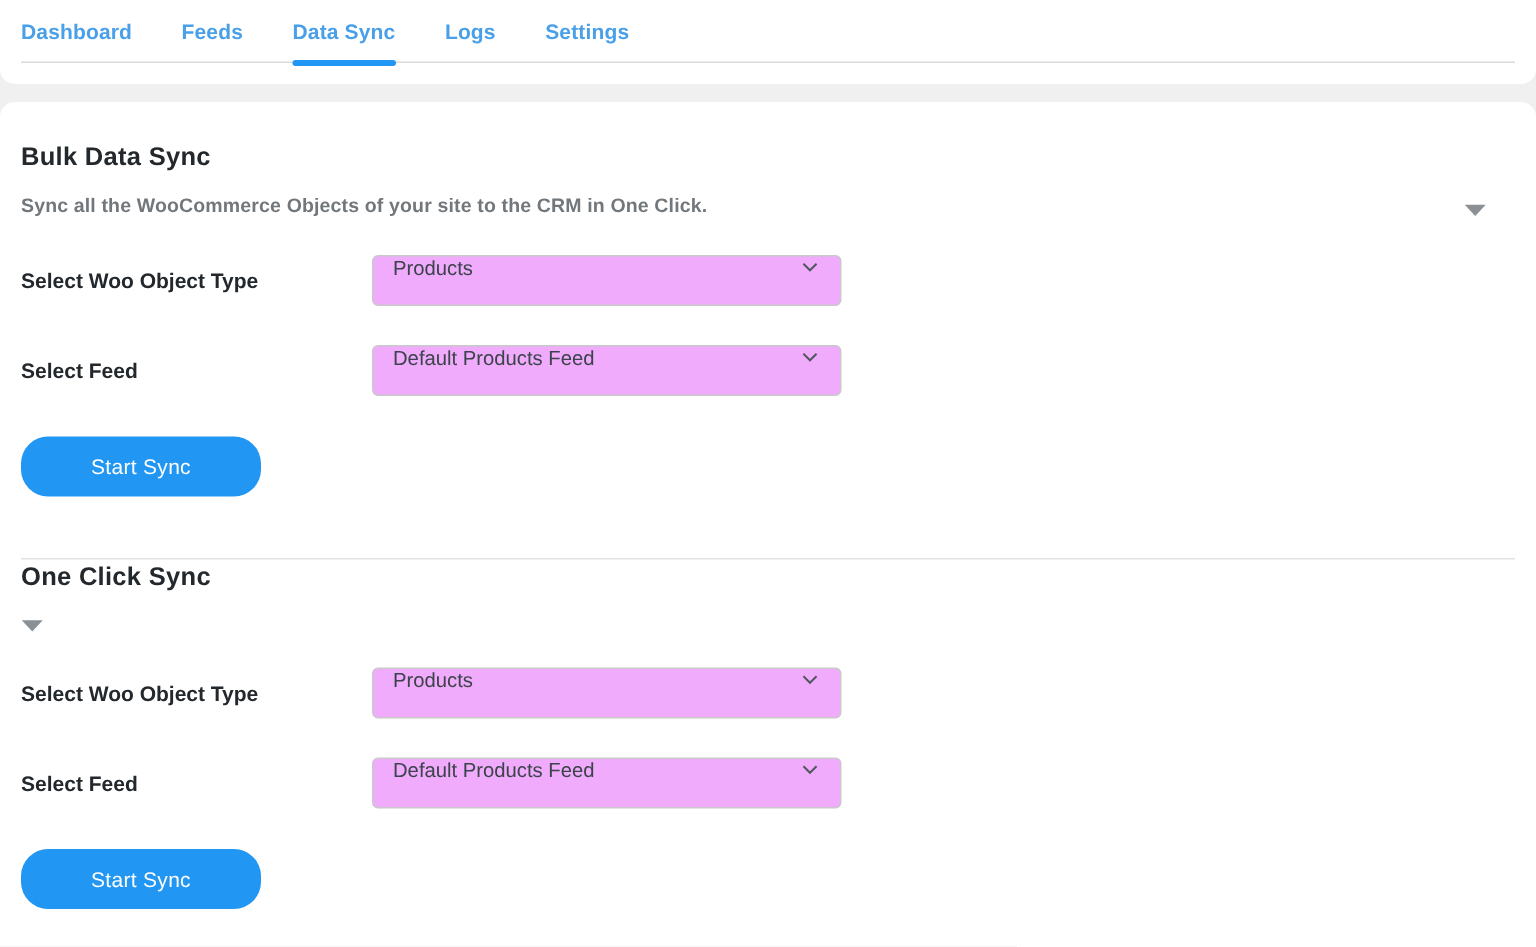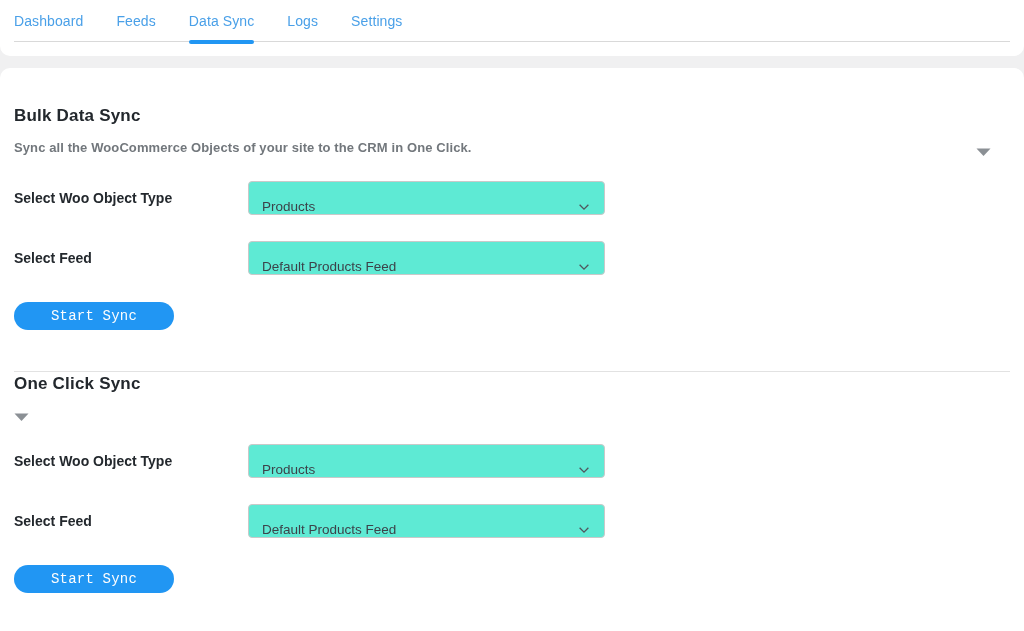--- a/index.html
+++ b/index.html
@@ -26,41 +26,42 @@
     align-items: flex-start;
   }
   .tab {
     font-size: 14px;
     color: #4aa0e8;
     letter-spacing: 0.1px;
     position: relative;
     padding-bottom: 12px;
     cursor: pointer;
     white-space: nowrap;
+    font-weight: bold;
   }
   .tab.active::after {
     content: "";
     position: absolute;
     left: 0; right: 0;
     bottom: -2.5px;
     height: 4px;
     background: #2196f3;
     border-radius: 2px;
   }
 
   
   .content-card {
     margin-top: 12px;
     background: #ffffff;
     border-radius: 10px 10px 0 0;
     height: 563px;
     padding: 0 14px;
   }
 
-  .section { padding-top: 12px; }
+  .section { padding-top: 1px; }
 
   .section-title {
     margin-top: 26px;
     font-size: 17px;
     font-weight: 700;
     color: #23282d;
     letter-spacing: 0.2px;
   }
   .section-subrow {
     margin-top: 14px;
@@ -89,51 +90,51 @@
     height: 34px;
   }
   .form-label {
     width: 234px;
     font-size: 14px;
     font-weight: 700;
     color: #23282d;
     flex: 0 0 auto;
   }
   .select-box {
-    width: 357px;
+    width: 313px;
     height: 34px;
     border: 1px solid #c9c9c9;
     border-radius: 4px;
-    background: #5eead4;
-    display: flex;
-    align-items: flex-end;
+    background: #f0abfc;
+    display: flex;
+    align-items: flex-start;
     justify-content: space-between;
     padding: 0 13px;
     cursor: pointer;
   }
   .select-value {
     font-size: 13.5px;
     color: #3c434a;
   }
   .chevron-icon {
     width: 14px; height: 14px;
     display: inline-block;
     flex: 0 0 auto;
   }
 
   .start-sync-btn {
     margin-top: 27px;
     width: 160px;
-    height: 28px;
+    height: 40px;
     border: none;
     border-radius: 18px;
     background: #2196f3;
     color: #fdfdfd;
     font-size: 14px;
-    font-family: Liberation Mono, monospace;
+    font-family: Liberation Sans, sans-serif;
     letter-spacing: 0.2px;
     cursor: pointer;
     display: block;
   }
 
   .section-divider {
     margin-top: 41px;
     border: none;
     border-top: 1px solid #e2e2e2;
     height: 0;

